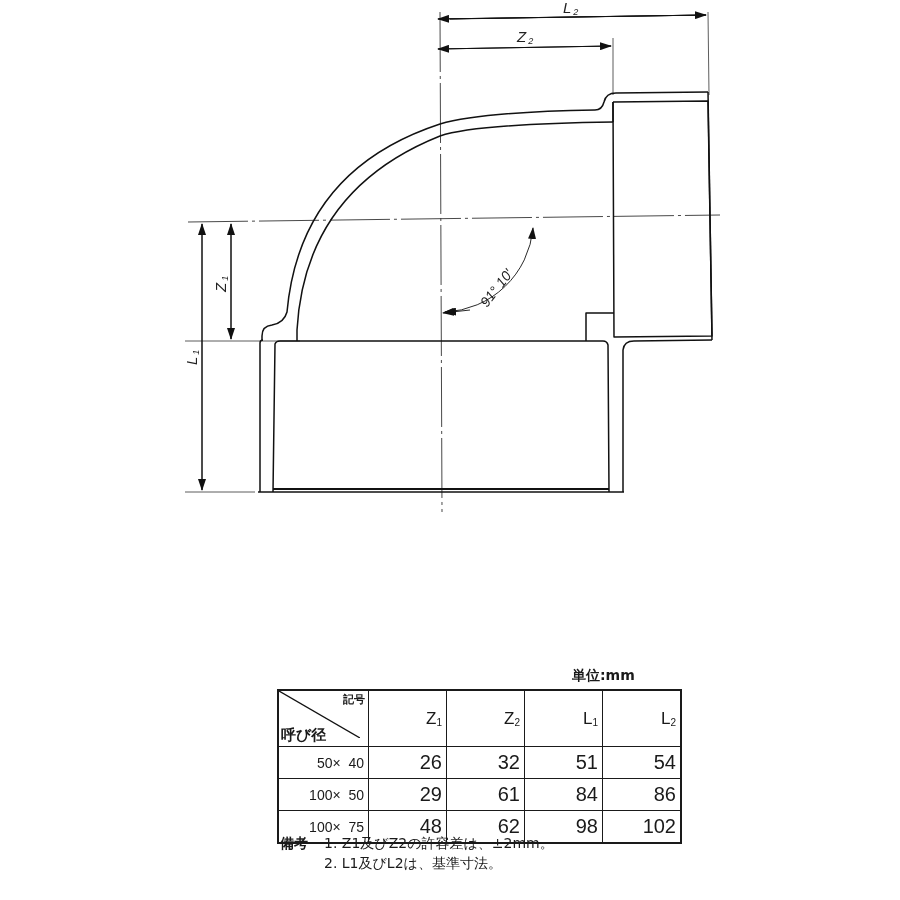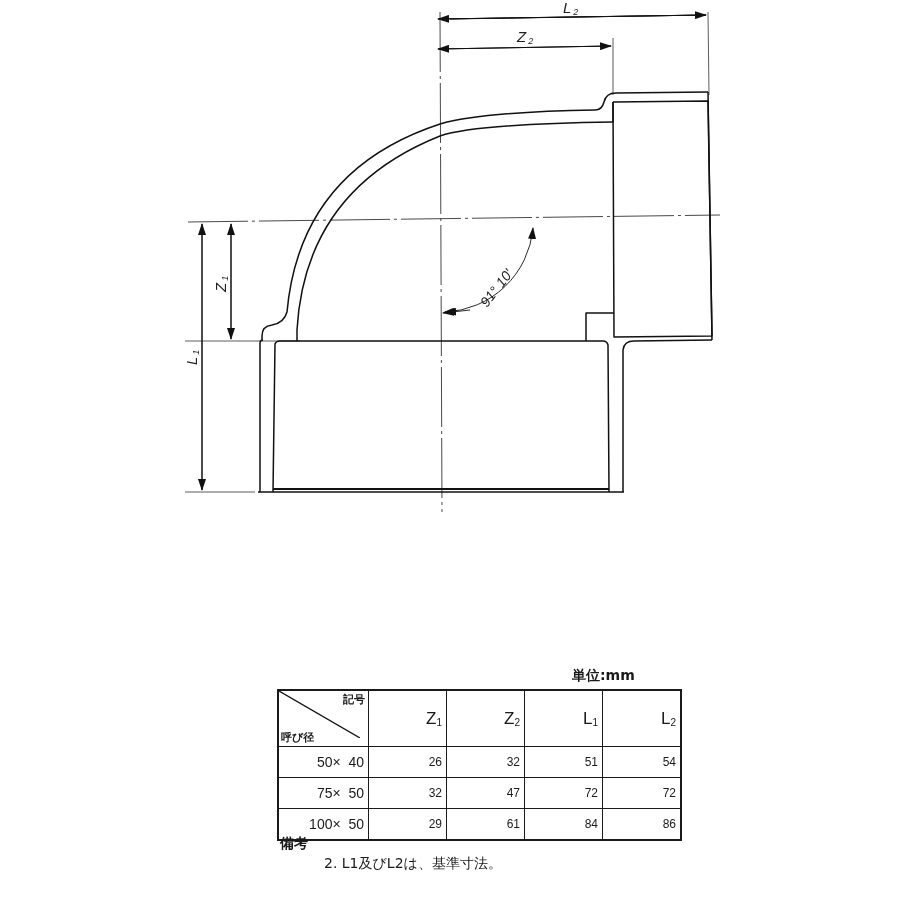--- a/index.html
+++ b/index.html
@@ -8,26 +8,26 @@
     #drawing { position: absolute; left: 0; top: 0; width: 900px; height: 560px; }
     .dimlabel { font-family: "Liberation Sans", sans-serif; font-style: italic; font-size: 15px; fill: #222; }
     .dimsub { font-size: 9px; }
     .unit { position: absolute; left: 572px; top: 667px; font-size: 14px; font-weight: bold; letter-spacing: 0px; }
     table.spec { position: absolute; left: 277px; top: 689px; border-collapse: collapse;
                  font-family: "Liberation Sans", sans-serif; font-size: 16px; }
     table.spec td, table.spec th { border: 1.5px solid #1a1a1a; padding: 4px; text-align: right; font-weight: normal; }
     table.spec { border: 2.5px solid #1a1a1a; }
     th.corner { width: 81px; height: 47px; position: relative; border-right-width: 2.5px; }
     th.corner .tr { position: absolute; right: 3px; top: 1px; font-size: 11px; font-weight: bold; font-family: "DejaVu Sans", sans-serif; }
-    th.corner .bl { position: absolute; left: 2px; bottom: 1px; font-size: 11px; font-weight: bold; font-family: "DejaVu Sans", sans-serif; }
+    th.corner .bl { position: absolute; left: 2px; bottom: 1px; font-size: 15px; font-weight: bold; font-family: "DejaVu Sans", sans-serif; }
     th.corner svg { position: absolute; left: 0; top: 0; }
     th.col { width: 69px; font-size: 17px; }
     th.col sub { font-size: 10px; vertical-align: -2px; }
     td.size { height: 22px; text-align: right; padding-right: 4px; border-right-width: 2.5px; font-size: 14px; white-space: pre; }
-    td.val { font-size: 12px; }
+    td.val { font-size: 20px; }
     .notes { position: absolute; left: 280px; top: 833px; font-size: 14px; line-height: 20px; }
     .notes .row { display: flex; }
     .notes .head { width: 44px; font-weight: bold; }
     .notes .indent { width: 44px; }
   </style>
 </head>
 <body>
 
 <svg id="drawing" viewBox="0 0 900 560" xmlns="http://www.w3.org/2000/svg">
   <defs>
@@ -114,37 +114,38 @@
   </thead>
   <tbody>
     <tr>
       <td class="size">50×  40</td>
       <td class="val">26</td>
       <td class="val">32</td>
       <td class="val">51</td>
       <td class="val">54</td>
     </tr>
     <tr>
-      <td class="size">75×  50</td>
-      <td class="val">32</td>
-      <td class="val">47</td>
-      <td class="val">72</td>
-      <td class="val">72</td>
-    </tr>
-    <tr>
       <td class="size">100×  50</td>
       <td class="val">29</td>
       <td class="val">61</td>
       <td class="val">84</td>
       <td class="val">86</td>
+    </tr>
+    <tr>
+      <td class="size">100×  75</td>
+      <td class="val">48</td>
+      <td class="val">62</td>
+      <td class="val">98</td>
+      <td class="val">102</td>
     </tr>
   </tbody>
 </table>
 
 <div class="notes">
   <div class="row">
     <span class="head">備考</span>
+    <span>1. Z1及びZ2の許容差は、±2mm。</span>
   </div>
   <div class="row">
     <span class="indent"></span>
     <span>2. L1及びL2は、基準寸法。</span>
   </div>
 </div>
 
 </body></html>

